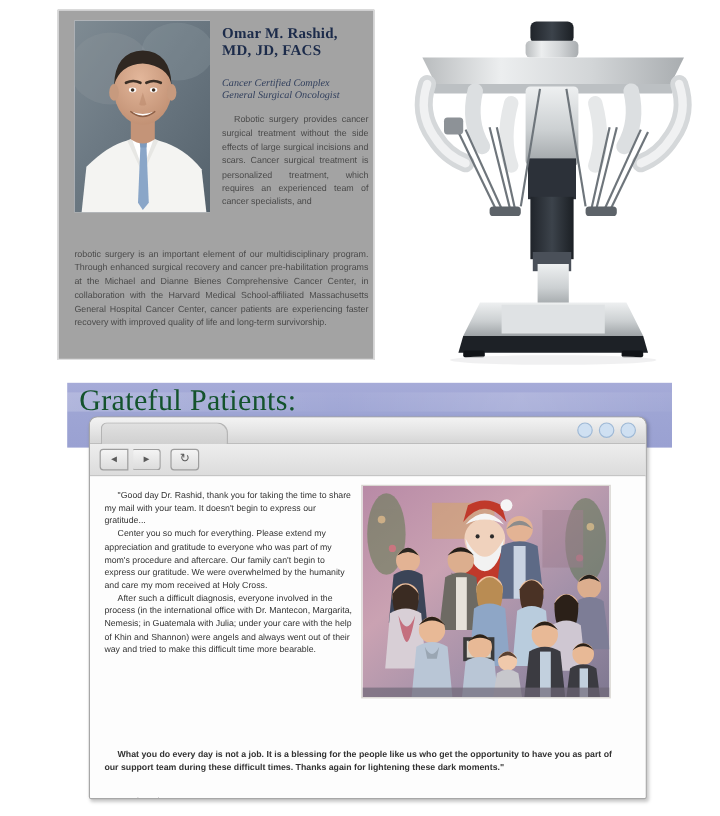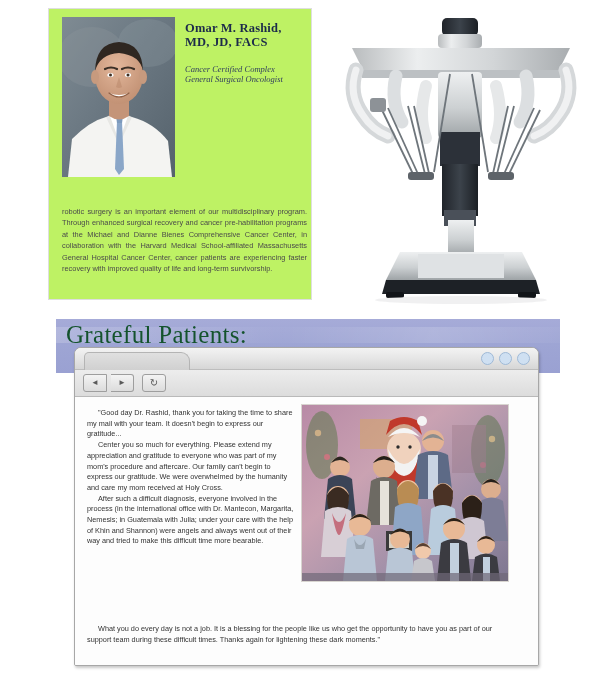--- a/index.html
+++ b/index.html
@@ -15,21 +15,21 @@
     overflow: hidden;
   }
 
   
   #bio-panel {
     position: absolute;
     left: 48px;
     top: 8px;
     width: 264px;
     height: 292px;
-    background: #bef264;
+    background: #a3a3a3;
     box-shadow: 0 0 0 1px #dededf inset;
   }
   #bio-photo {
     position: absolute;
     left: 14px;
     top: 9px;
     width: 113px;
     height: 160px;
     background: #c9ccd2;
     overflow: hidden;
@@ -225,20 +225,21 @@
   }
   #testimonial p { margin: 0; text-indent: 11px; }
   #testimonial-wide {
     position: absolute;
     left: 12px;
     top: 227px;
     width: 424px;
     color: #333333;
     font-size: 7.3px;
     line-height: 10.7px;
+    font-weight: bold;
   }
   #testimonial-wide p { margin: 0; text-indent: 11px; }
   #signature {
     position: absolute;
     left: 12px;
     top: 266px;
     color: #333333;
     font-size: 7.3px;
     line-height: 10px;
   }
@@ -308,20 +309,21 @@
     </svg>
   </div>
 
   <div id="bio-name">Omar M. Rashid, MD, JD, FACS</div>
 
   <div id="bio-credential">
     <div>Cancer Certified Complex</div>
     <div>General Surgical Oncologist</div>
   </div>
 
+  <div id="bio-body-top">Robotic surgery provides cancer surgical treatment without the side effects of large surgical incisions and scars. Cancer surgical treatment is personalized treatment, which requires an experienced team of cancer specialists, and</div>
   <div id="bio-body-bottom">robotic surgery is an important element of our multidisciplinary program. Through enhanced surgical recovery and cancer pre-habilitation programs at the Michael and Dianne Bienes Comprehensive Cancer Center, in collaboration with the Harvard Medical School-affiliated Massachusetts General Hospital Cancer Center, cancer patients are experiencing faster recovery with improved quality of life and long-term survivorship.</div>
 </div>
 
 <div id="robot-figure">
   <svg viewBox="0 0 262 292" preserveAspectRatio="xMidYMid meet">
     <defs>
       <linearGradient id="metal" x1="0" y1="0" x2="1" y2="0">
         <stop offset="0%" stop-color="#b9bcbe"></stop>
         <stop offset="30%" stop-color="#eceeef"></stop>
         <stop offset="65%" stop-color="#d2d5d7"></stop>

